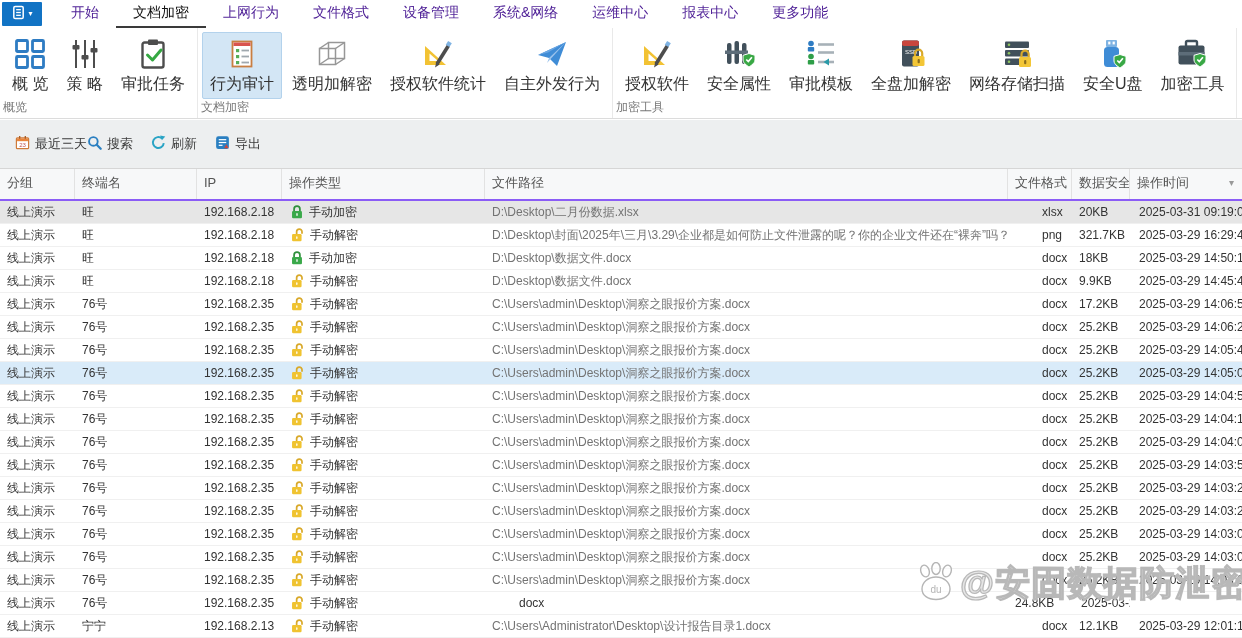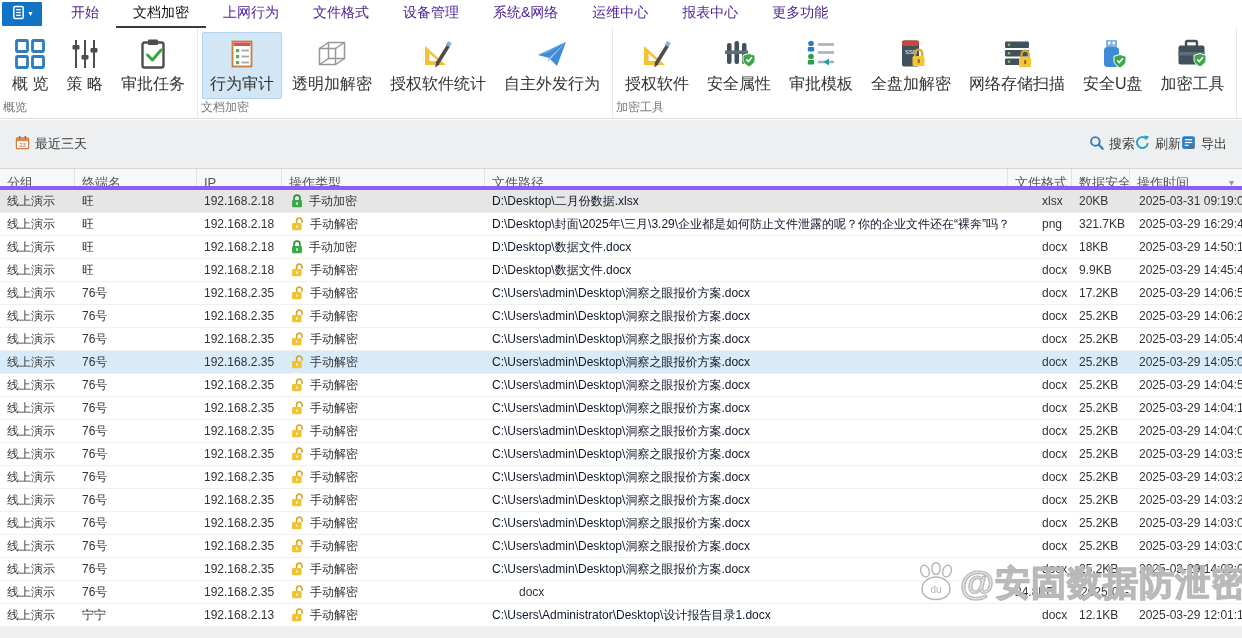--- a/index.html
+++ b/index.html
@@ -24,42 +24,42 @@
   .rbtn{display:flex;flex-direction:column;align-items:center;padding:4px 7px 3px;
     margin:0 1px;border:1px solid transparent;border-radius:2px;cursor:pointer}
   .rbtn.active{background:#d3e6f5;border-color:#b3d2ec}
   .ric{width:34px;height:34px;display:flex;align-items:center;justify-content:center}
   .ric svg{width:32px;height:32px}
   .rlabel{font-size:16px;color:#333;white-space:nowrap;margin-top:3px}
   .rglabel{text-align:left;font-size:12px;color:#777;height:19px;line-height:17px}
 
   
   .content{position:absolute;top:120px;left:0;right:0;bottom:0;background:#edeff0}
-  .filterbar{height:48px;display:flex;align-items:center;justify-content:space-between;
+  .filterbar{height:48px;display:flex;align-items:center;justify-content:flex-start;
     padding:8px 15px}
   .leftctl,.action{display:flex;align-items:center;gap:5px;font-size:13px;color:#3a3a3a;
     cursor:pointer}
-  .actions{display:flex;align-items:center;}
+  .actions{display:flex;align-items:center;gap:18px}
 
   
   .table{background:#fff}
   .thead,.trow{display:grid;grid-template-columns:75px 122px 85px 203px 523px 64px 58px 112px}
-  .thead{height:22px;background:#f7f8f9;border-top:1px solid #d6d6d6;
-    border-bottom:4px solid #8b5cf6;font-size:13px;color:#555}
+  .thead{height:33px;background:#f7f8f9;border-top:1px solid #d6d6d6;
+    border-bottom:2px solid #8b5cf6;font-size:13px;color:#555}
   .th{line-height:27px;padding-left:7px;border-right:1px solid #e2e2e2;position:relative;
     white-space:nowrap;overflow:hidden;cursor:default}
   .th:last-child{border-right:none}
   .caret{position:absolute;right:8px;top:0;color:#999;font-size:10px;cursor:pointer}
   .trow{height:23px;border-bottom:1px solid #f0f0f0;font-size:12px;color:#333;background:#fff}
   .trow.gray{background:#e6e6e6}
   .trow.blue{background:#d9ebf9}
   .td{line-height:22px;padding-left:7px;white-space:nowrap;overflow:hidden}
   .td.op{display:flex;align-items:center;gap:6px;padding-left:9px}
   .lock{display:flex;align-items:center}
-  .td.path{color:#0f172a}
+  .td.path{color:#737373}
   .td.fmt{padding-left:34px}
   .td.time{padding-left:9px}
 
   
   .watermark{position:absolute;left:914px;top:560px;display:flex;align-items:center;gap:2px;
     z-index:9;pointer-events:none}
   .wm-text{font-size:35px;font-weight:bold;letter-spacing:1px;white-space:nowrap;
     color:rgba(255,255,255,0.70);-webkit-text-stroke:1.2px #b8b8b8;
     text-shadow:0 0 1px rgba(150,150,150,0.85)}
 </style>

